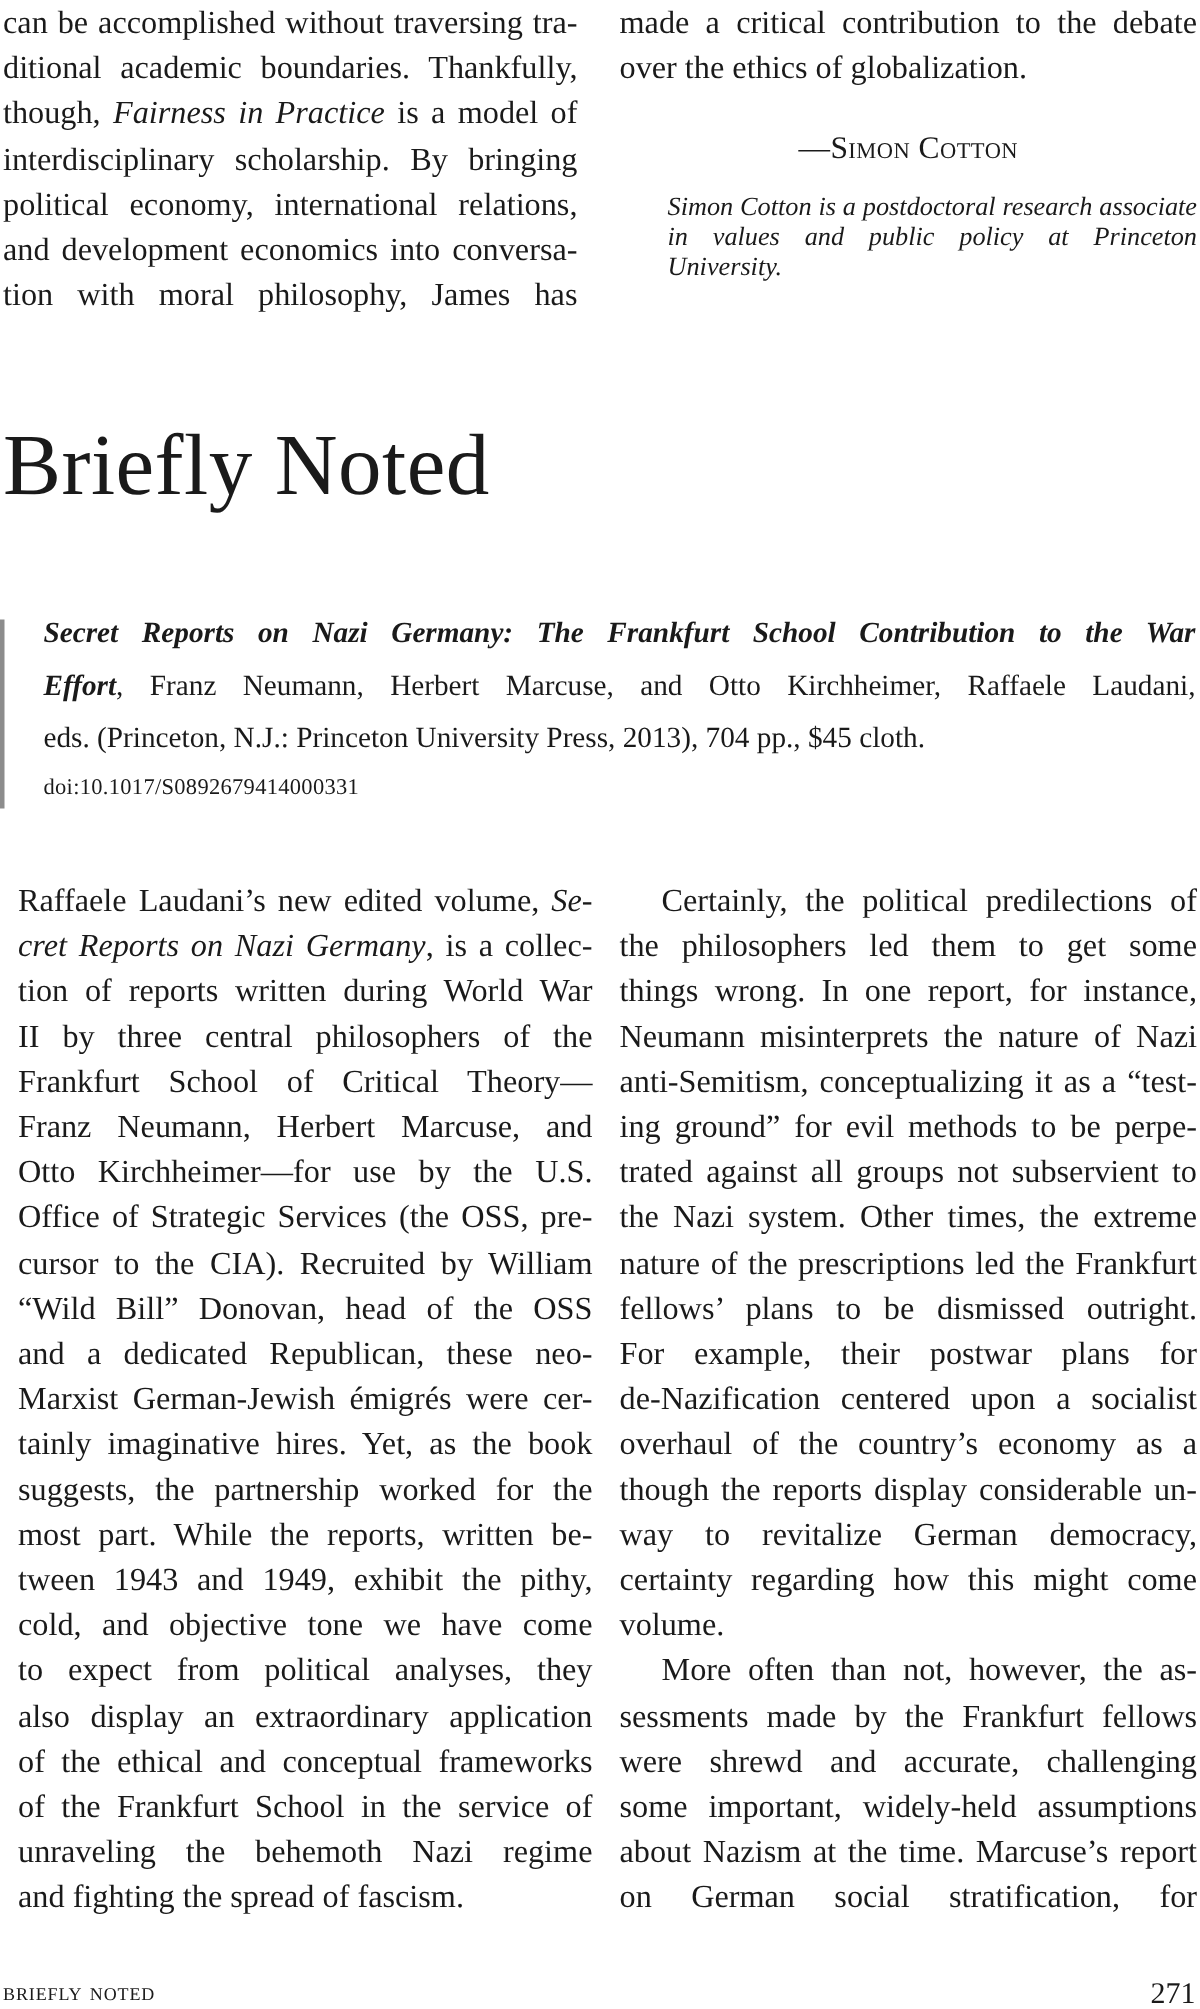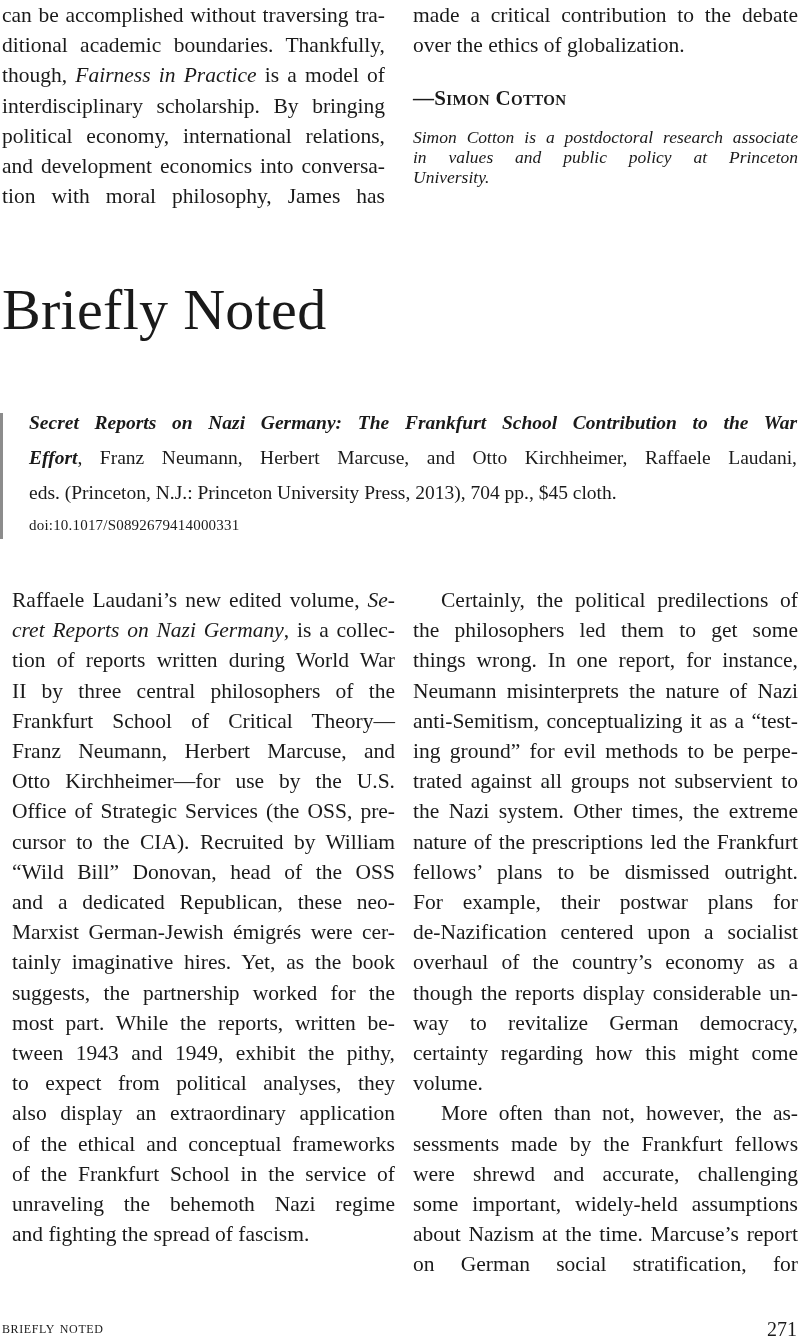--- a/index.html
+++ b/index.html
@@ -13,26 +13,27 @@
     font-size: 21.5px; line-height: 30.2px; text-align: justify;
     hyphens: manual;
   }
   .line { display: block; text-align: justify; text-align-last: justify; white-space: nowrap; }
   .line.last { text-align-last: left; }
   i, .it { font-style: italic; }
 
   #top-left { left: 2px; top: 0px; width: 383px; font-family: Liberation Serif, serif; }
   #top-right { left: 413px; top: 0px; width: 385px; }
   .signature {
-    text-align: left; font-size: 19px; margin-top: 26px; letter-spacing: 0.3px;
-    font-variant: small-caps; font-size: 21px; font-weight: bold;
+    text-align: center; font-size: 19px; margin-top: 26px; letter-spacing: 0.3px;
+    font-variant: small-caps; font-size: 21px;
   }
   .author-bio {
     font-style: italic; font-size: 17.5px; line-height: 20px; margin-top: 16px;
     text-align: justify;
+    margin-left: 32px;
   }
   .author-bio .line { white-space: nowrap; }
 
   #section-title {
     position: absolute; left: 2px; top: 270px;
     font-size: 58px; line-height: 80px; font-weight: normal; margin: 0;
     letter-spacing: 0.3px;
   }
 
   #citation {
@@ -107,20 +108,21 @@
   <span class="line">Otto Kirchheimer—for use by the U.S.</span>
   <span class="line">Office of Strategic Services (the OSS, pre-</span>
   <span class="line">cursor to the CIA). Recruited by William</span>
   <span class="line">“Wild Bill” Donovan, head of the OSS</span>
   <span class="line">and a dedicated Republican, these neo-</span>
   <span class="line">Marxist German-Jewish émigrés were cer-</span>
   <span class="line">tainly imaginative hires. Yet, as the book</span>
   <span class="line">suggests, the partnership worked for the</span>
   <span class="line">most part. While the reports, written be-</span>
   <span class="line">tween 1943 and 1949, exhibit the pithy,</span>
+  <span class="line">cold, and objective tone we have come</span>
   <span class="line">to expect from political analyses, they</span>
   <span class="line">also display an extraordinary application</span>
   <span class="line">of the ethical and conceptual frameworks</span>
   <span class="line">of the Frankfurt School in the service of</span>
   <span class="line">unraveling the behemoth Nazi regime</span>
   <span class="line last">and fighting the spread of fascism.</span>
 </div>
 
 <div id="right-col" class="col body-text">
   <div>

